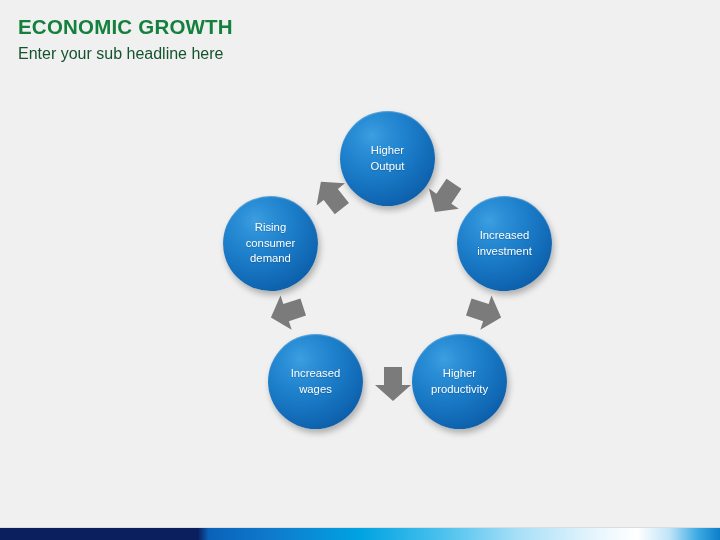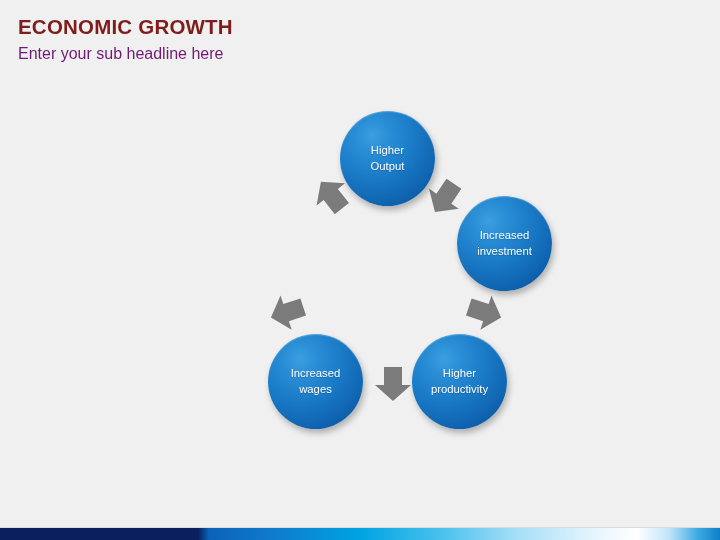--- a/index.html
+++ b/index.html
@@ -19,30 +19,30 @@
   
   .header {
     position: absolute;
     left: 18px;
     top: 14px;
     width: 660px;
   }
   .title {
     font-size: 20.5px;
     font-weight: bold;
-    color: #7f1d1d;
+    color: #15803d;
     letter-spacing: 0.2px;
     line-height: 26px;
     margin: 0;
     white-space: nowrap;
   }
   .subtitle {
     font-size: 16px;
     font-weight: normal;
-    color: #701a75;
+    color: #14532d;
     line-height: 22px;
     margin: 3px 0 0 0;
     white-space: nowrap;
   }
 
   
   .stage {
     position: absolute;
     left: 0;
     top: 0;
@@ -193,17 +193,20 @@
   </div>
 
   <div class="node node-br">
     <div class="node-label">Higher<br>productivity</div>
   </div>
 
   <div class="node node-bl">
     <div class="node-label">Increased<br>wages</div>
   </div>
 
+  <div class="node node-left">
+    <div class="node-label">Rising<br>consumer<br>demand</div>
+  </div>
 
 </div>
 
 <div class="bar-divider"></div>
 <div class="bottom-bar"></div>
 
 </body></html>

